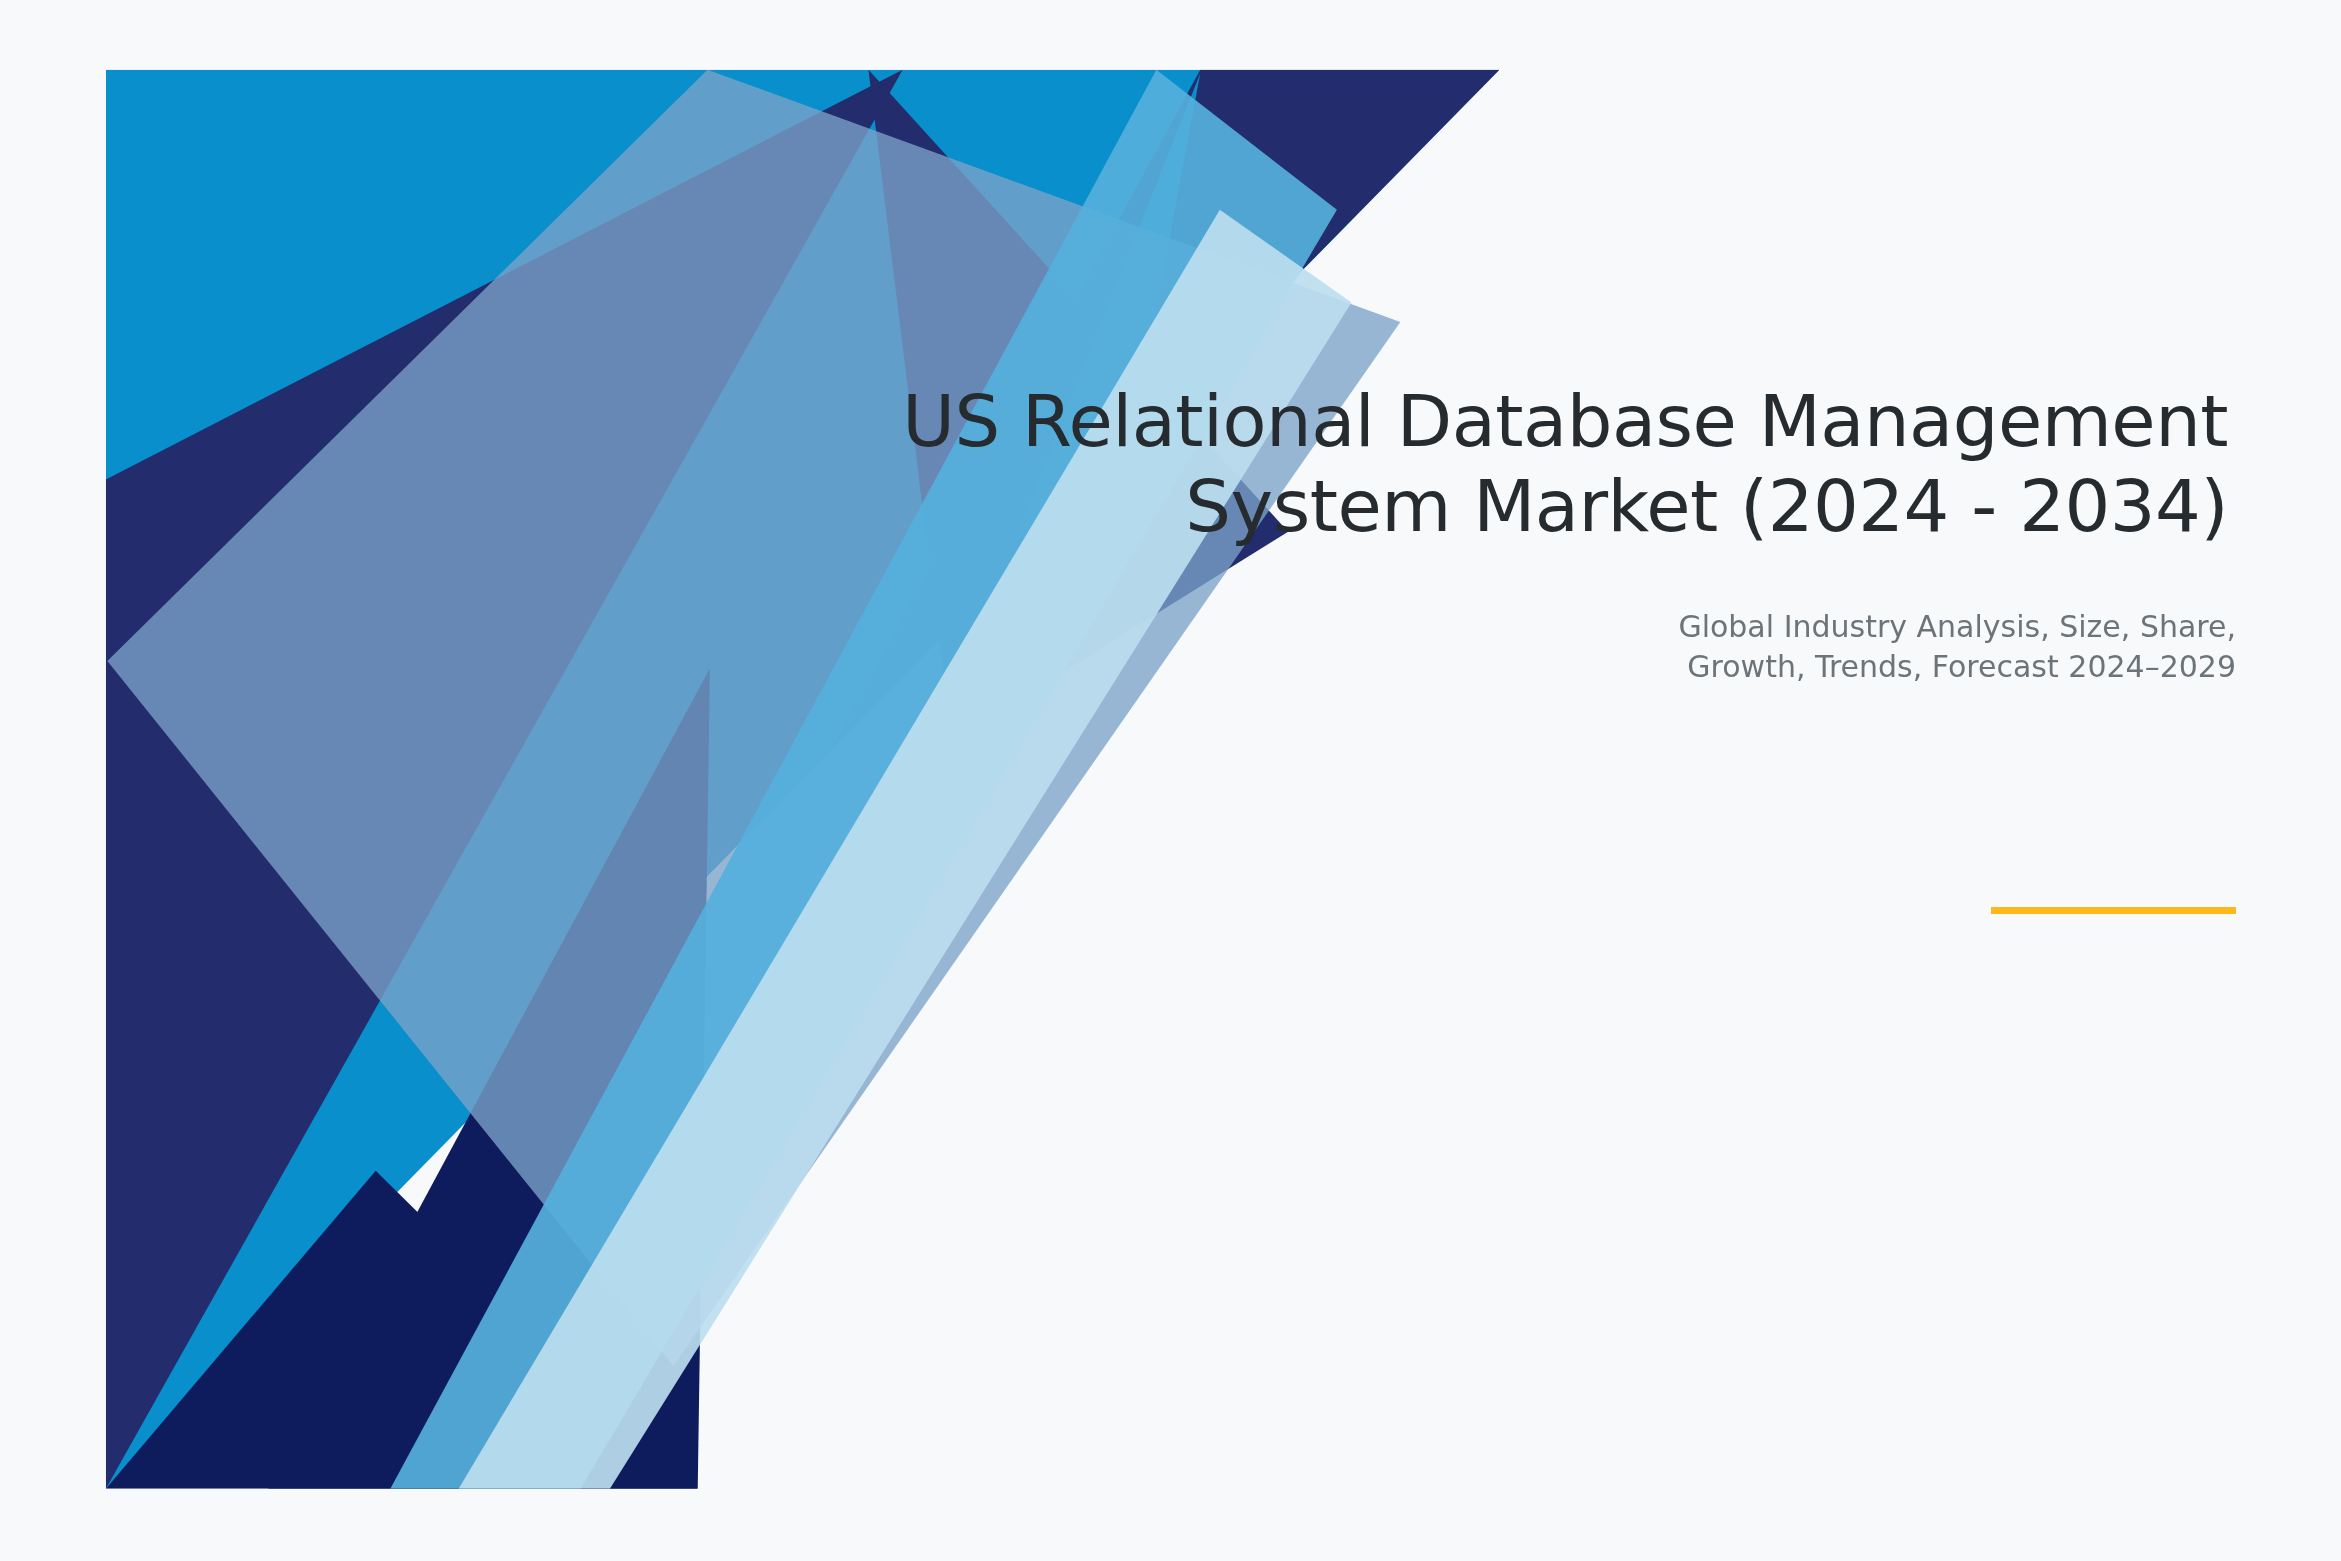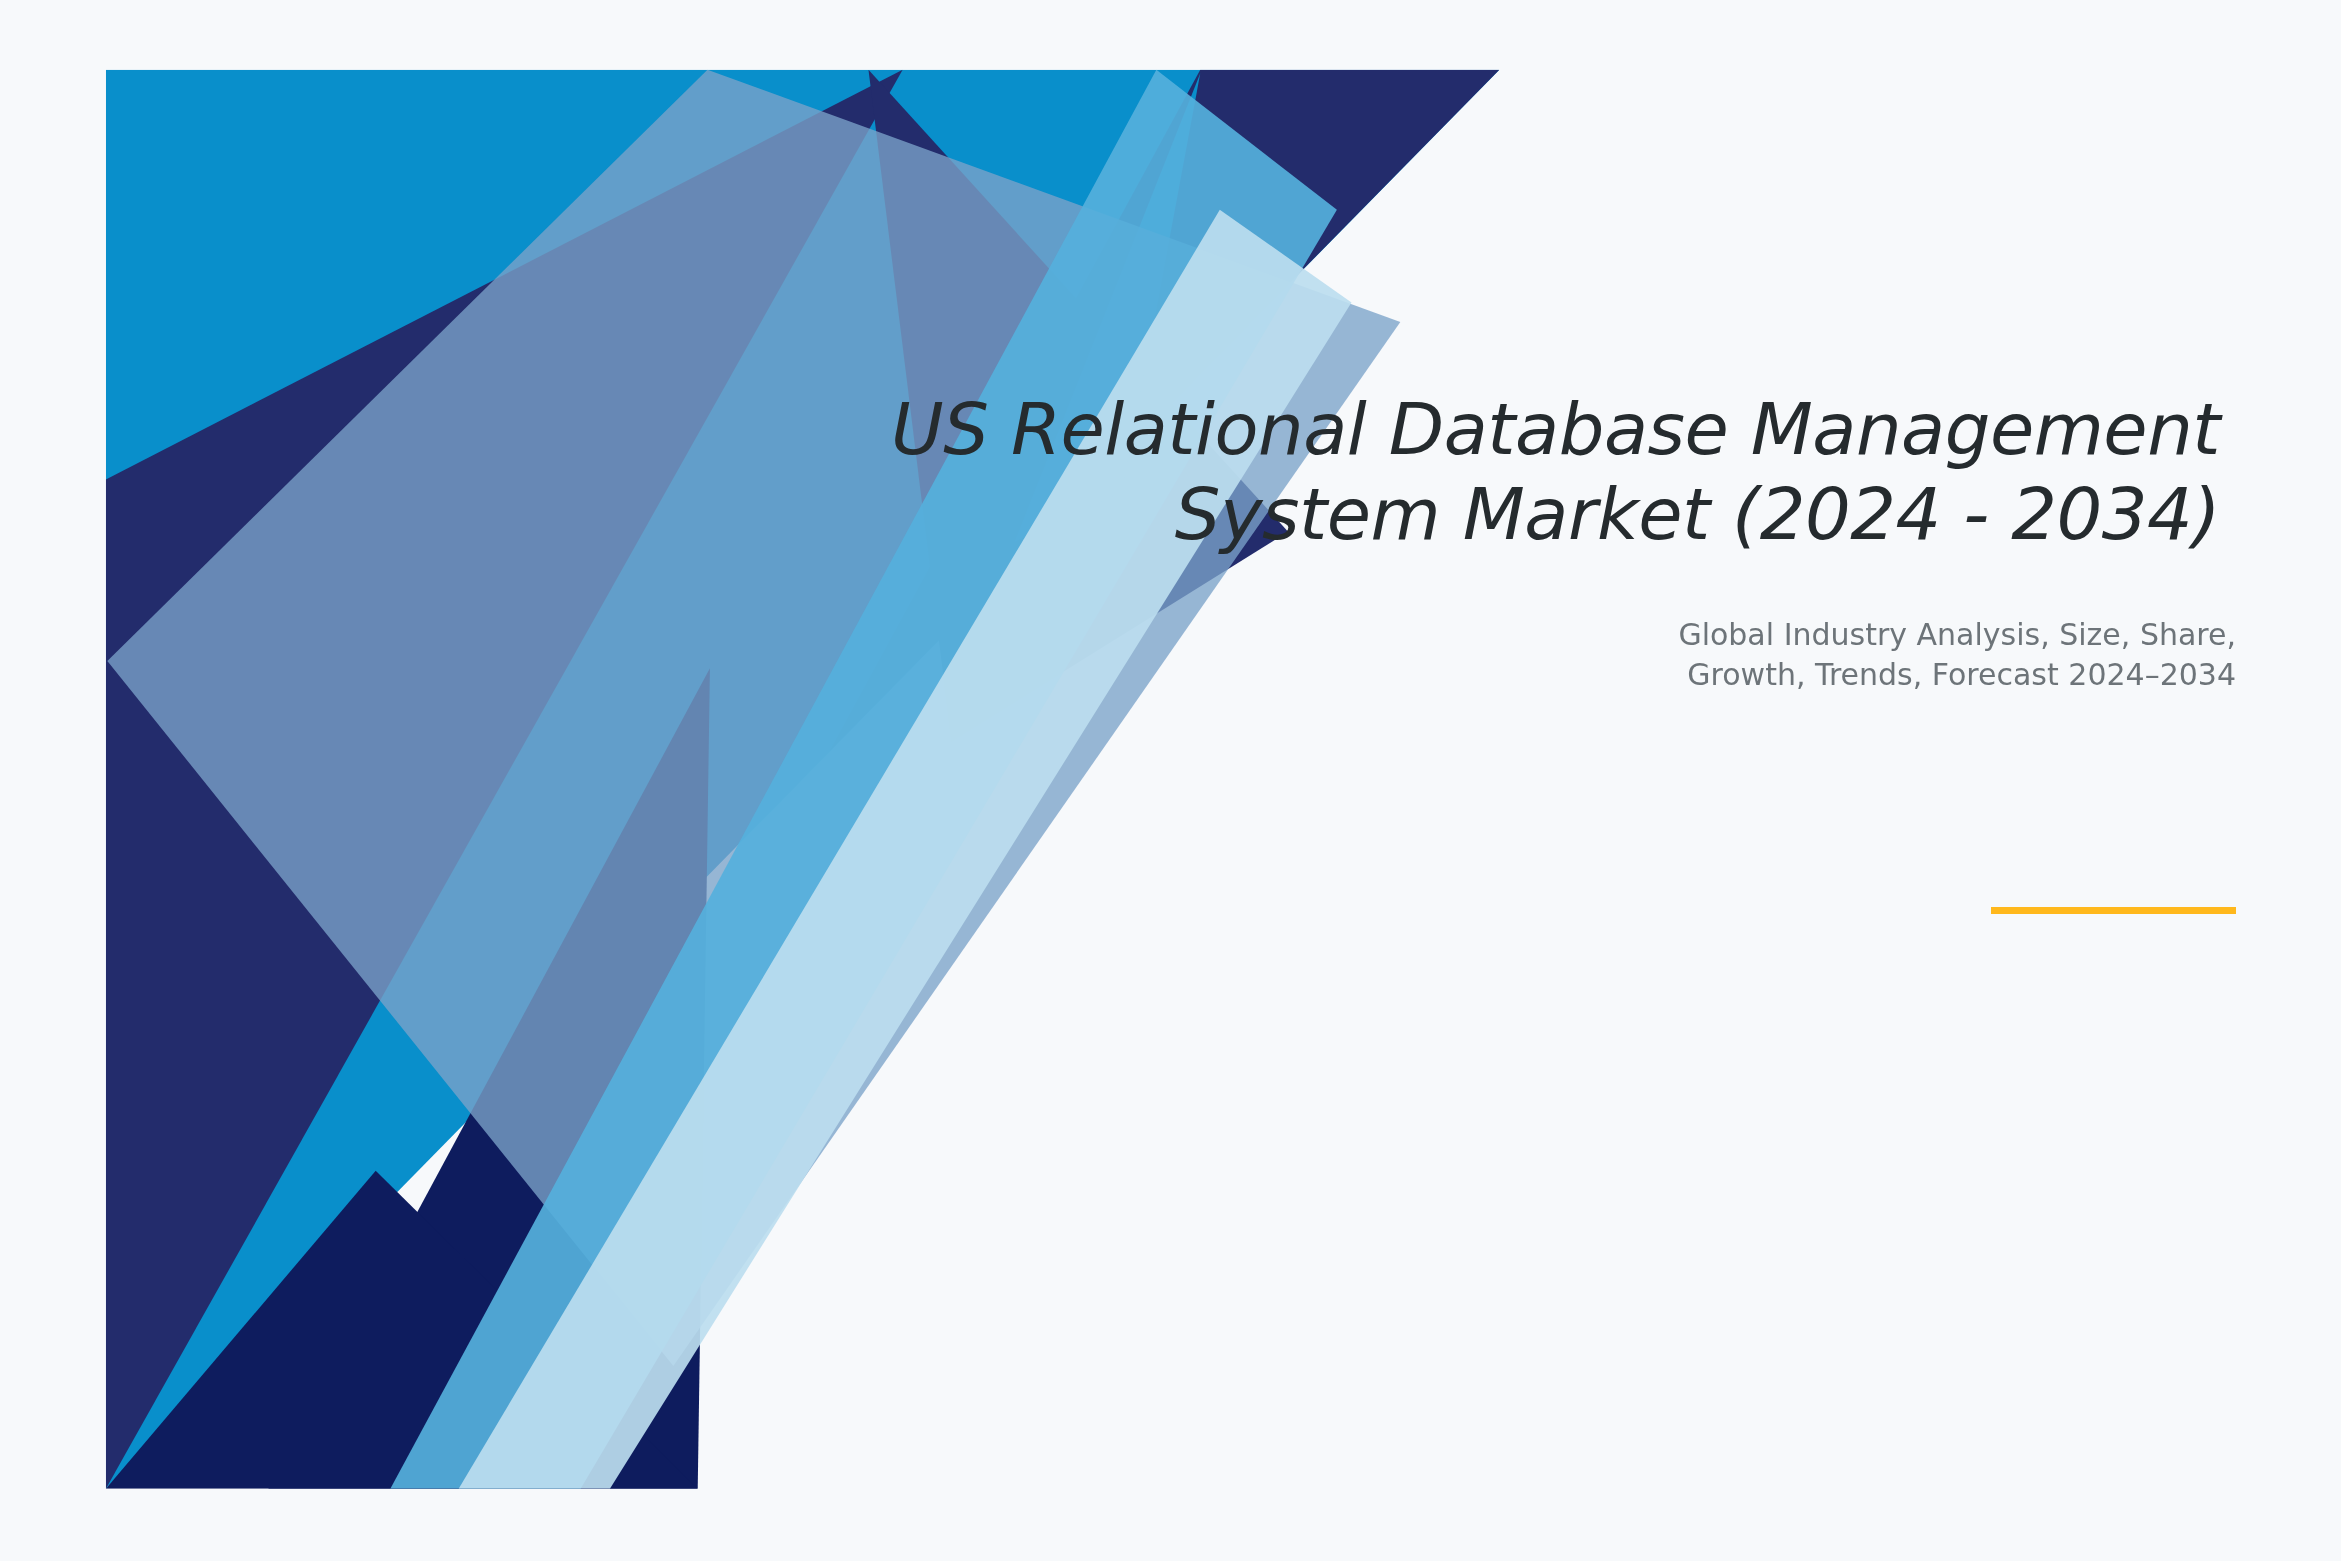--- a/index.html
+++ b/index.html
@@ -36,31 +36,30 @@
   
   #text-block {
     position: absolute;
     right: 106px;
     top: 371px;
     width: 1464px;
     text-align: right;
   }
 
   #report-title {
-    margin: 16px;
+    margin: 8px;
     font-family: "DejaVu Sans", sans-serif;
     font-weight: 400;
     font-size: 72px;
     line-height: 1.18;
     letter-spacing: -0.5px;
     color: #252b2e;
     position: relative;
     z-index: 3;
     white-space: pre-line;
-    font-style: italic;
   }
 
   #title-underline {
     position: absolute;
     right: 0px;
     top: 536px;
     width: 245px;
     height: 6.8px;
     background: #ffb81c;
     z-index: 2;
@@ -102,17 +101,17 @@
       <polygon fill="#55b0dc" fill-opacity="0.92" points="2370,143 2740,430 1190,3052 800,3052"></polygon>
       <polygon fill="#bcddef" fill-opacity="0.92" points="2770,620 1250,3052 940,3052 2500,430"></polygon>
     </g>
   </svg>
 
   <div id="text-block">
     <div id="title-underline"></div>
     <h1 id="report-title">US Relational Database Management
 System Market (2024 - 2034)</h1>
     <p id="report-subtitle">Global Industry Analysis, Size, Share,
-Growth, Trends, Forecast 2024–2034</p>
+Growth, Trends, Forecast 2024–2029</p>
   </div>
 
 </div>
 
 
 </body></html>

